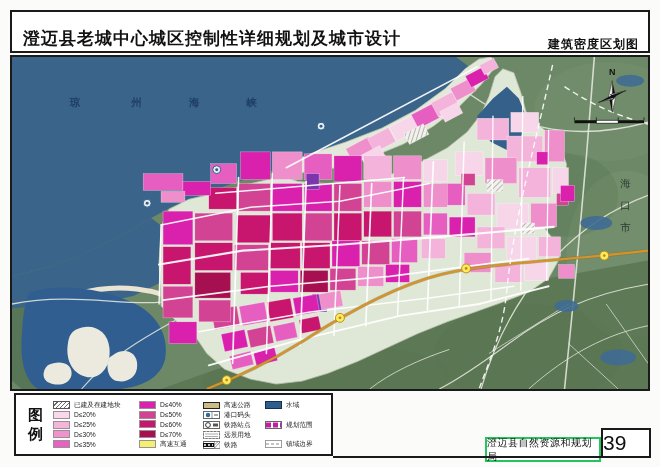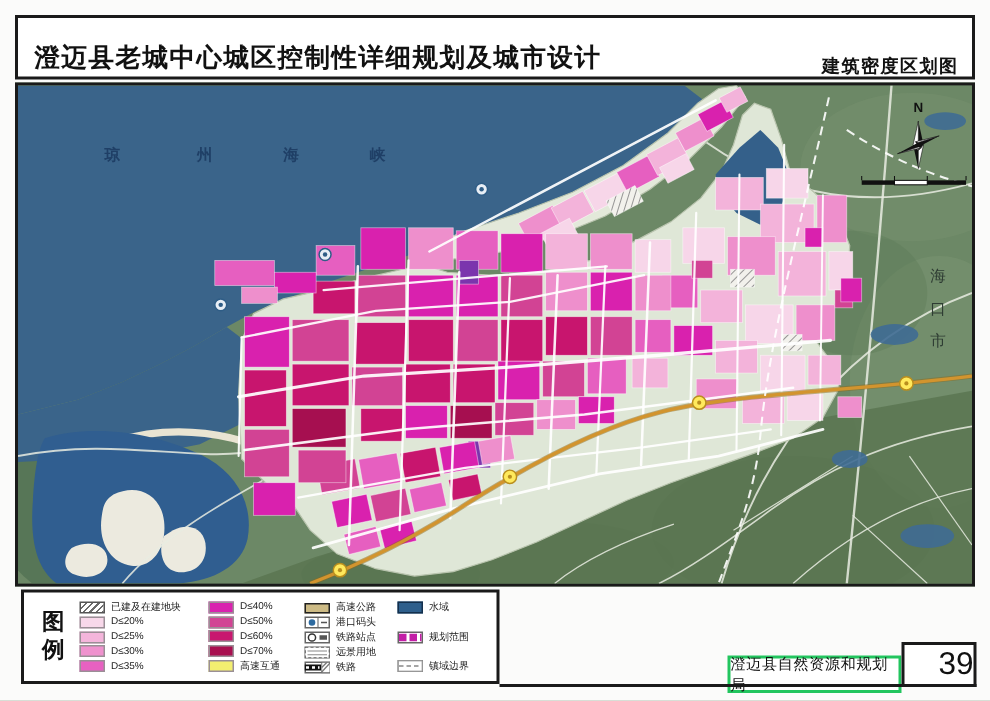--- a/index.html
+++ b/index.html
@@ -17,21 +17,21 @@
   .lcol1{width:86px;} .lcol2{width:64px;} .lcol3{width:62px;} .lcol4{width:84px;}
   .lrow{display:flex;align-items:center;gap:4px;height:10px;}
   .llabel{font-size:7px;color:#222;white-space:nowrap;transform:scale(0.95);transform-origin:left center;}
   .sw{width:17px;height:8px;flex:0 0 auto;position:relative;border:0.5px solid #9a8f96;}
   .sw-hatch{background:repeating-linear-gradient(135deg,#fff 0px,#fff 2px,#6a6a6a 2px,#6a6a6a 3px);border:1px solid #555;}
   .sw-road{background:#cdbb85;border:1px solid #222;height:7px;}
   .sw-water{border:1px solid #14304d;}
   .sw svg{position:absolute;left:-1px;top:-1px;}
   .sw-box{background:#fff;border:1px solid #666;}
   .credit{position:absolute;left:485px;top:437px;width:116px;height:25px;border:2px solid #22c55e;background:#fff;display:flex;align-items:center;justify-content:center;font-size:10px;color:#111;letter-spacing:0.5px;}
-  .pageno{position:absolute;left:601px;top:428px;width:50px;height:30px;border:2px solid #1a1a1a;background:#fff;display:flex;align-items:center;justify-content:flex-end;font-size:21px;color:#111;}
+  .pageno{position:absolute;left:601px;top:428px;width:50px;height:30px;border:2px solid #1a1a1a;background:#fff;display:flex;align-items:center;justify-content:flex-start;font-size:21px;color:#111;}
   .bottomline{position:absolute;left:333px;top:456px;width:318px;height:2px;background:#1a1a1a;}
 </style>
 </head>
 <body>
 
 <div class="sheet">
 
   <div class="titlebar">
     <div class="title-main">澄迈县老城中心城区控制性详细规划及城市设计</div>
     <div class="title-sub">建筑密度区划图</div>

